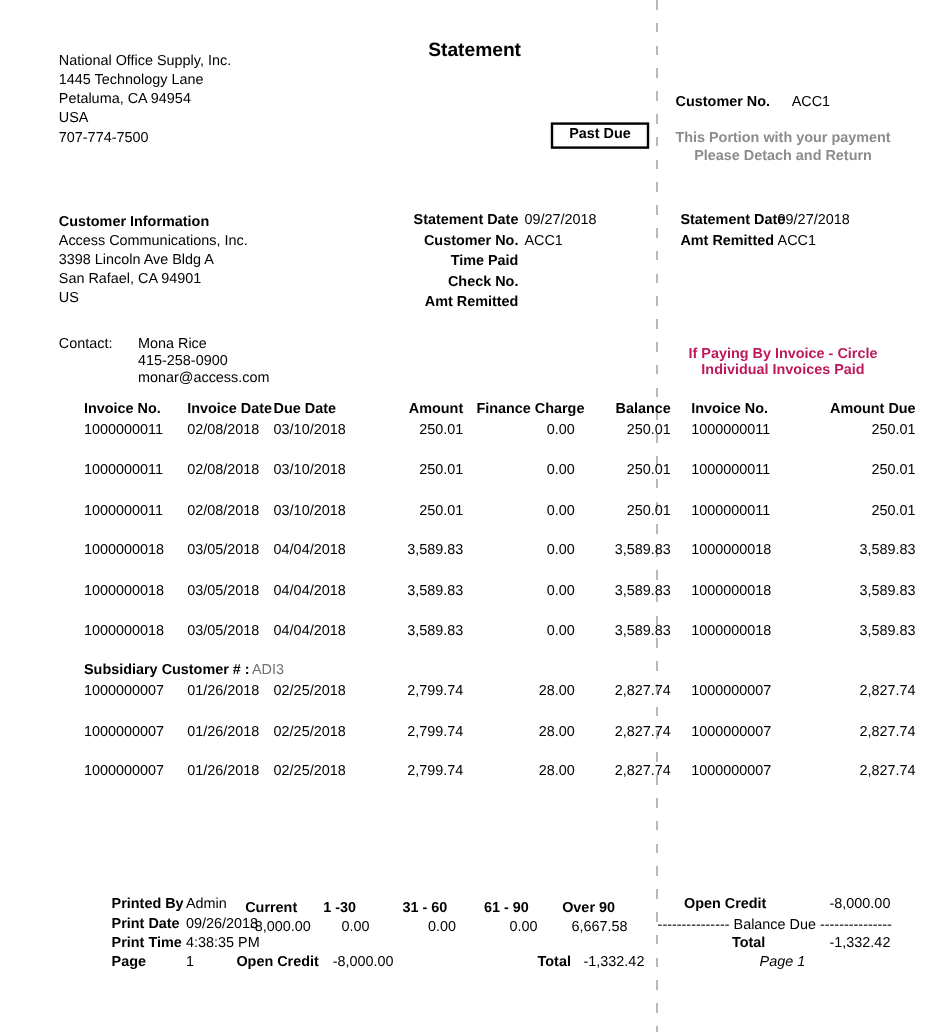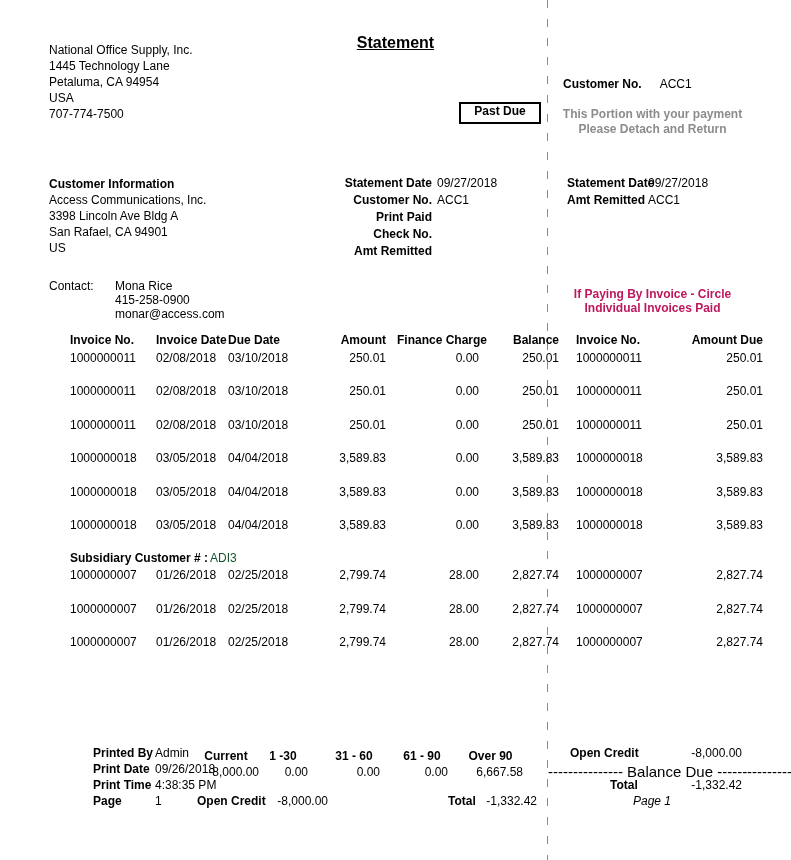--- a/index.html
+++ b/index.html
@@ -12,21 +12,21 @@
   }
   .bold { font-weight:bold; }
 
   .divider {
     position:absolute; left:547px; top:0; width:1px; height:860px;
     background: repeating-linear-gradient(to bottom, #8a8a8a 0 8px, transparent 8px 19px);
   }
 
   .title {
     position:absolute; top:34px; left:0; width:791px;
-    text-align:center; font-size:16px; font-weight:bold;text-decoration:underline;
+    text-align:center; font-size:16px; font-weight:bold;
   }
 
   .company-block { position:absolute; left:49px; top:42px; line-height:16px; }
 
   .stub-custno { position:absolute; left:563px; top:77px; white-space:nowrap; }
   .stub-custno .val { margin-left:18px; }
 
   .past-due {
     position:absolute; left:459px; top:102px; width:78px; height:18px;
     border:2px solid #000; text-align:center; font-weight:bold; line-height:14px;
@@ -66,21 +66,21 @@
   .cell { position:absolute; top:0; white-space:nowrap; }
   .c1 { left:49px; }
   .c2 { left:135px; }
   .c3 { left:207px; }
   .c4 { left:280px; width:85px; text-align:right; }
   .c5 { left:376px; width:82px; text-align:right; }
   .c6 { left:468px; width:70px; text-align:right; }
   .c7 { left:555px; }
   .c8 { left:650px; width:92px; text-align:right; }
   .sub-label { position:absolute; left:49px; font-weight:bold; white-space:nowrap; }
-  .sub-value { position:absolute; left:189px; color:#14532d; cursor:pointer; }
+  .sub-value { position:absolute; left:189px; color:#737373; cursor:pointer; }
 
   .print-info { position:absolute; left:53px; top:746px; }
   .pi-row { display:flex; height:16px;padding-left:40px; }
   .pi-label { width:62px; font-weight:bold; }
 
   .aging-col { position:absolute; top:748px; line-height:16px; }
   .aging-col .hdr { font-weight:bold; text-align:center; }
   .aging-col .val { text-align:right; }
   .ac0 { left:193px; width:66px; }
   .ac1 { left:258px; width:50px; }
@@ -88,21 +88,21 @@
   .ac3 { left:396px; width:52px; }
   .ac4 { left:458px; width:65px; }
 
   .open-credit-label { position:absolute; left:197px; top:794px; font-weight:bold; }
   .open-credit-value { position:absolute; left:270px; top:794px; width:58px; text-align:right; }
   .total-label { position:absolute; left:448px; top:794px; font-weight:bold; }
   .total-value { position:absolute; left:467px; top:794px; width:70px; text-align:right; }
 
   .stub-oc-label { position:absolute; left:570px; top:746px; font-weight:bold; }
   .stub-oc-value { position:absolute; left:650px; top:746px; width:92px; text-align:right; }
-  .stub-bal-divider { position:absolute; left:548px; top:763px; width:205px; text-align:left; font-size:15px; white-space:nowrap; }
+  .stub-bal-divider { position:absolute; left:548px; top:763px; width:205px; text-align:left; font-size:12px; white-space:nowrap; }
   .stub-total-label { position:absolute; left:610px; top:778px; font-weight:bold; }
   .stub-total-value { position:absolute; left:660px; top:778px; width:82px; text-align:right; }
   .stub-page { position:absolute; left:552px; top:794px; width:200px; text-align:center; font-style:italic; }
 </style>
 </head>
 <body>
 
 <div class="divider"></div>
 
 <div class="title">Statement</div>
@@ -139,21 +139,21 @@
 <div class="stmt-fields">
   <div class="field-row">
     <span class="f-label">Statement Date</span>
     <span class="f-value">09/27/2018</span>
   </div>
   <div class="field-row">
     <span class="f-label">Customer No.</span>
     <span class="f-value">ACC1</span>
   </div>
   <div class="field-row">
-    <span class="f-label">Print Paid</span>
+    <span class="f-label">Time Paid</span>
     <span class="f-value"></span>
   </div>
   <div class="field-row">
     <span class="f-label">Check No.</span>
     <span class="f-value"></span>
   </div>
   <div class="field-row">
     <span class="f-label">Amt Remitted</span>
     <span class="f-value"></span>
   </div>

